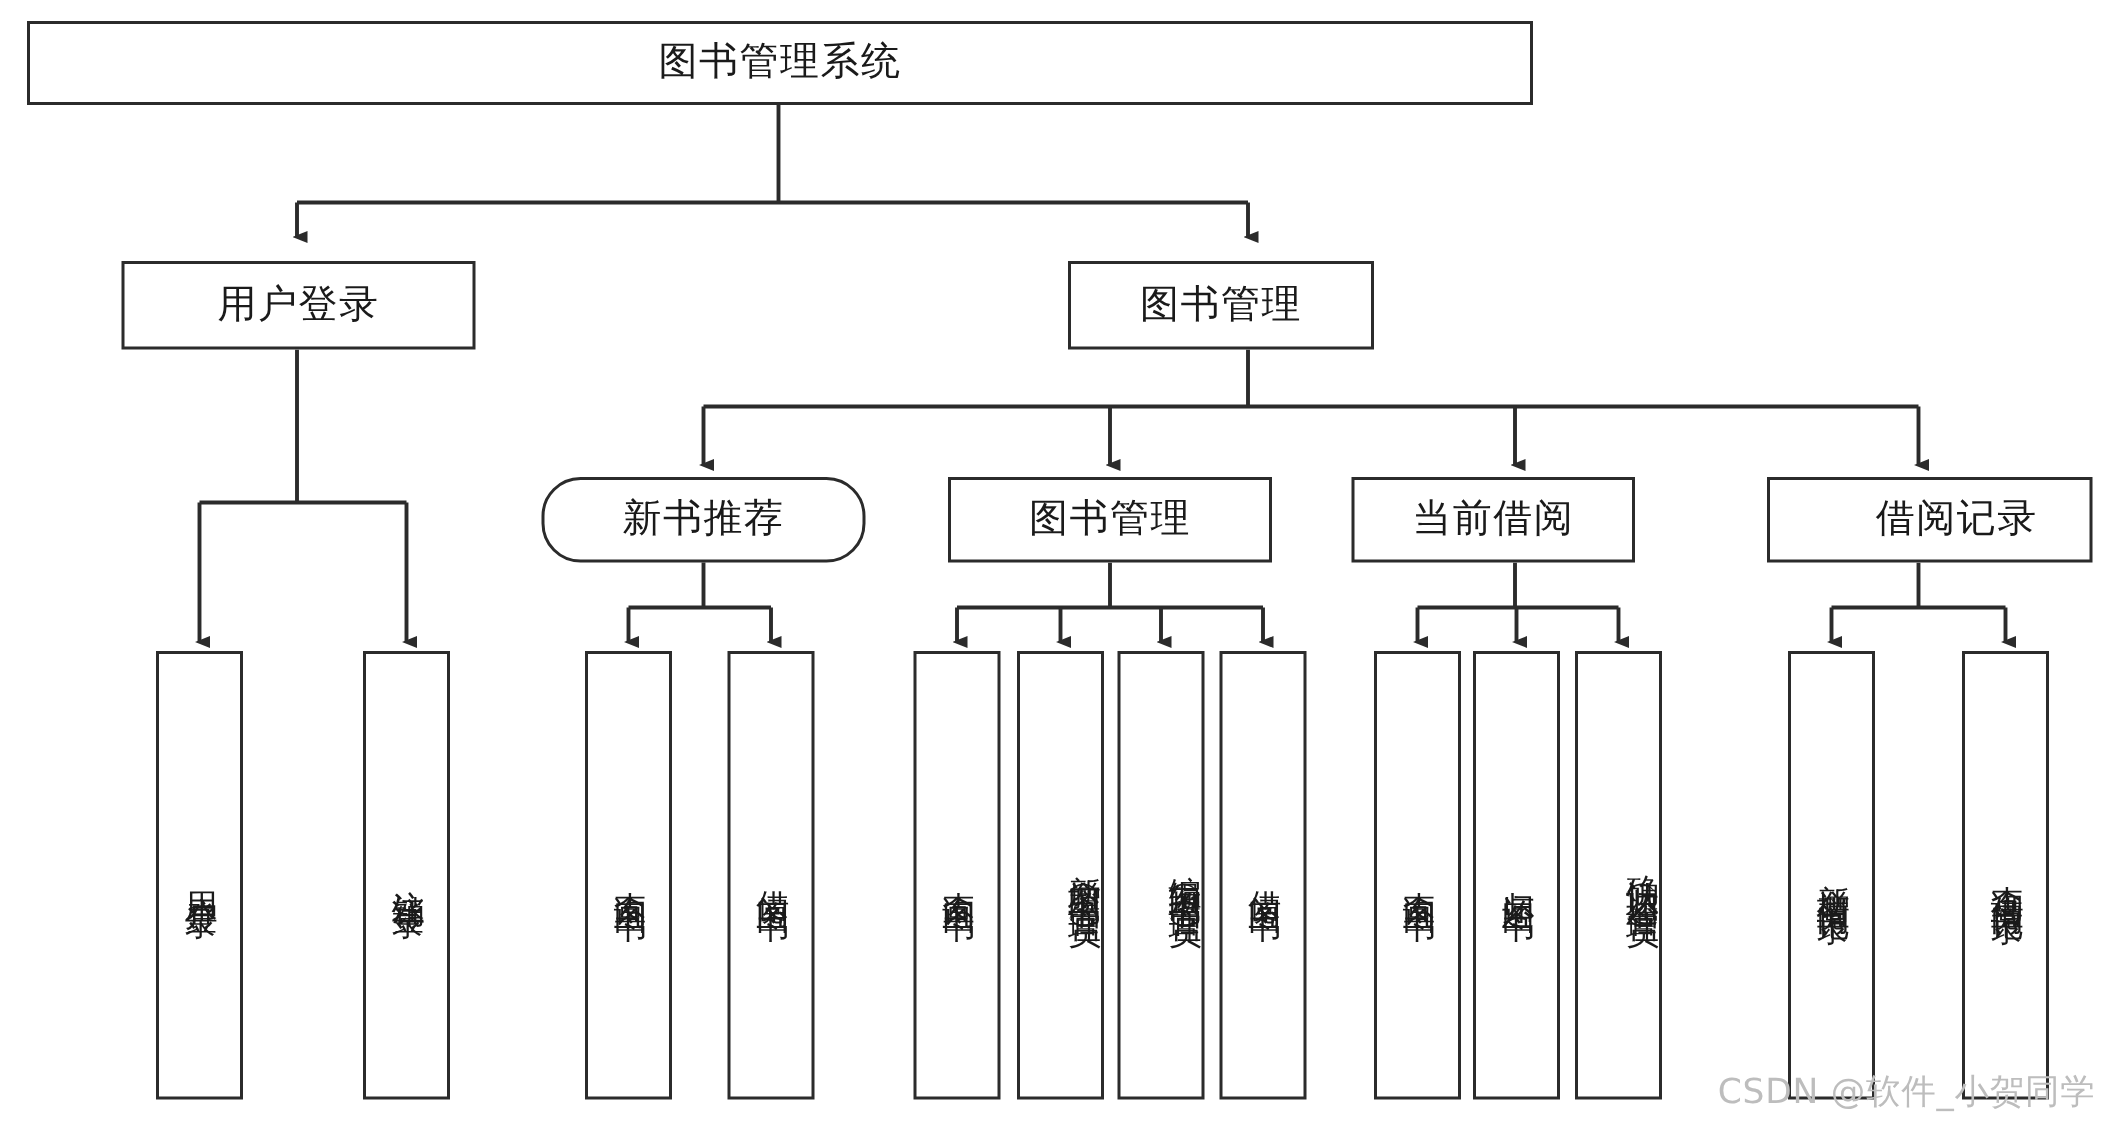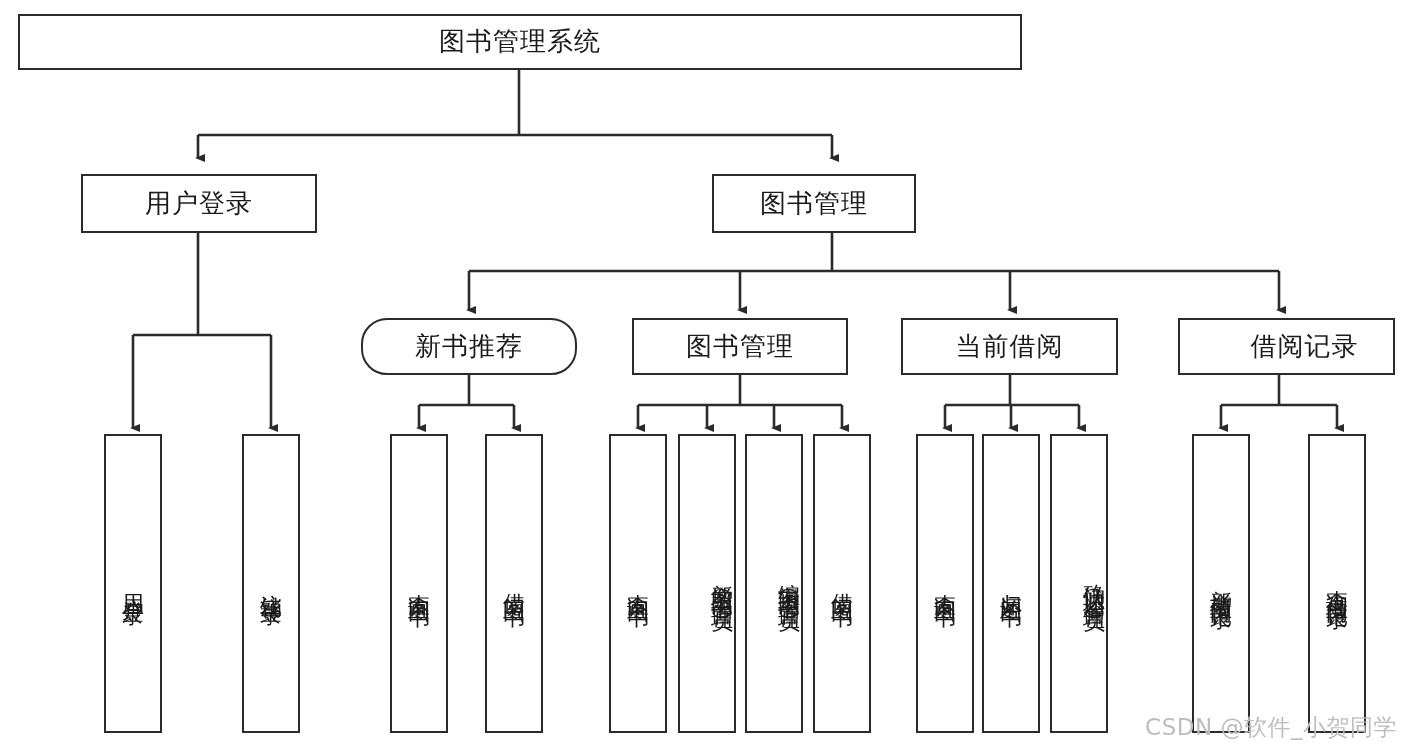--- a/index.html
+++ b/index.html
@@ -126,21 +126,21 @@
   <div class="node node-h" style="left:712px; top:174px; width:204px; height:59px;">
     <span>图书管理</span>
   </div>
 
   <div class="node node-h" style="left:361px; top:318px; width:216px; height:57px;border-radius:26px;">
     <span>新书推荐</span>
   </div>
   <div class="node node-h" style="left:632px; top:318px; width:216px; height:57px;">
     <span>图书管理</span>
   </div>
-  <div class="node node-h" style="left:901px; top:318px; width:217px; height:57px;">
+  <div class="node node-h" style="left:901px; top:318px; width:189px; height:57px;">
     <span>当前借阅</span>
   </div>
   <div class="node node-h" style="left:1178px; top:318px; width:217px; height:57px;padding-left:36px;">
     <span>借阅记录</span>
   </div>
 
   <div class="node node-v" style="left:104px; top:434px; width:58px; height:299px;">
     <span>用户登录</span>
   </div>
   <div class="node node-v" style="left:242px; top:434px; width:58px; height:299px;">

